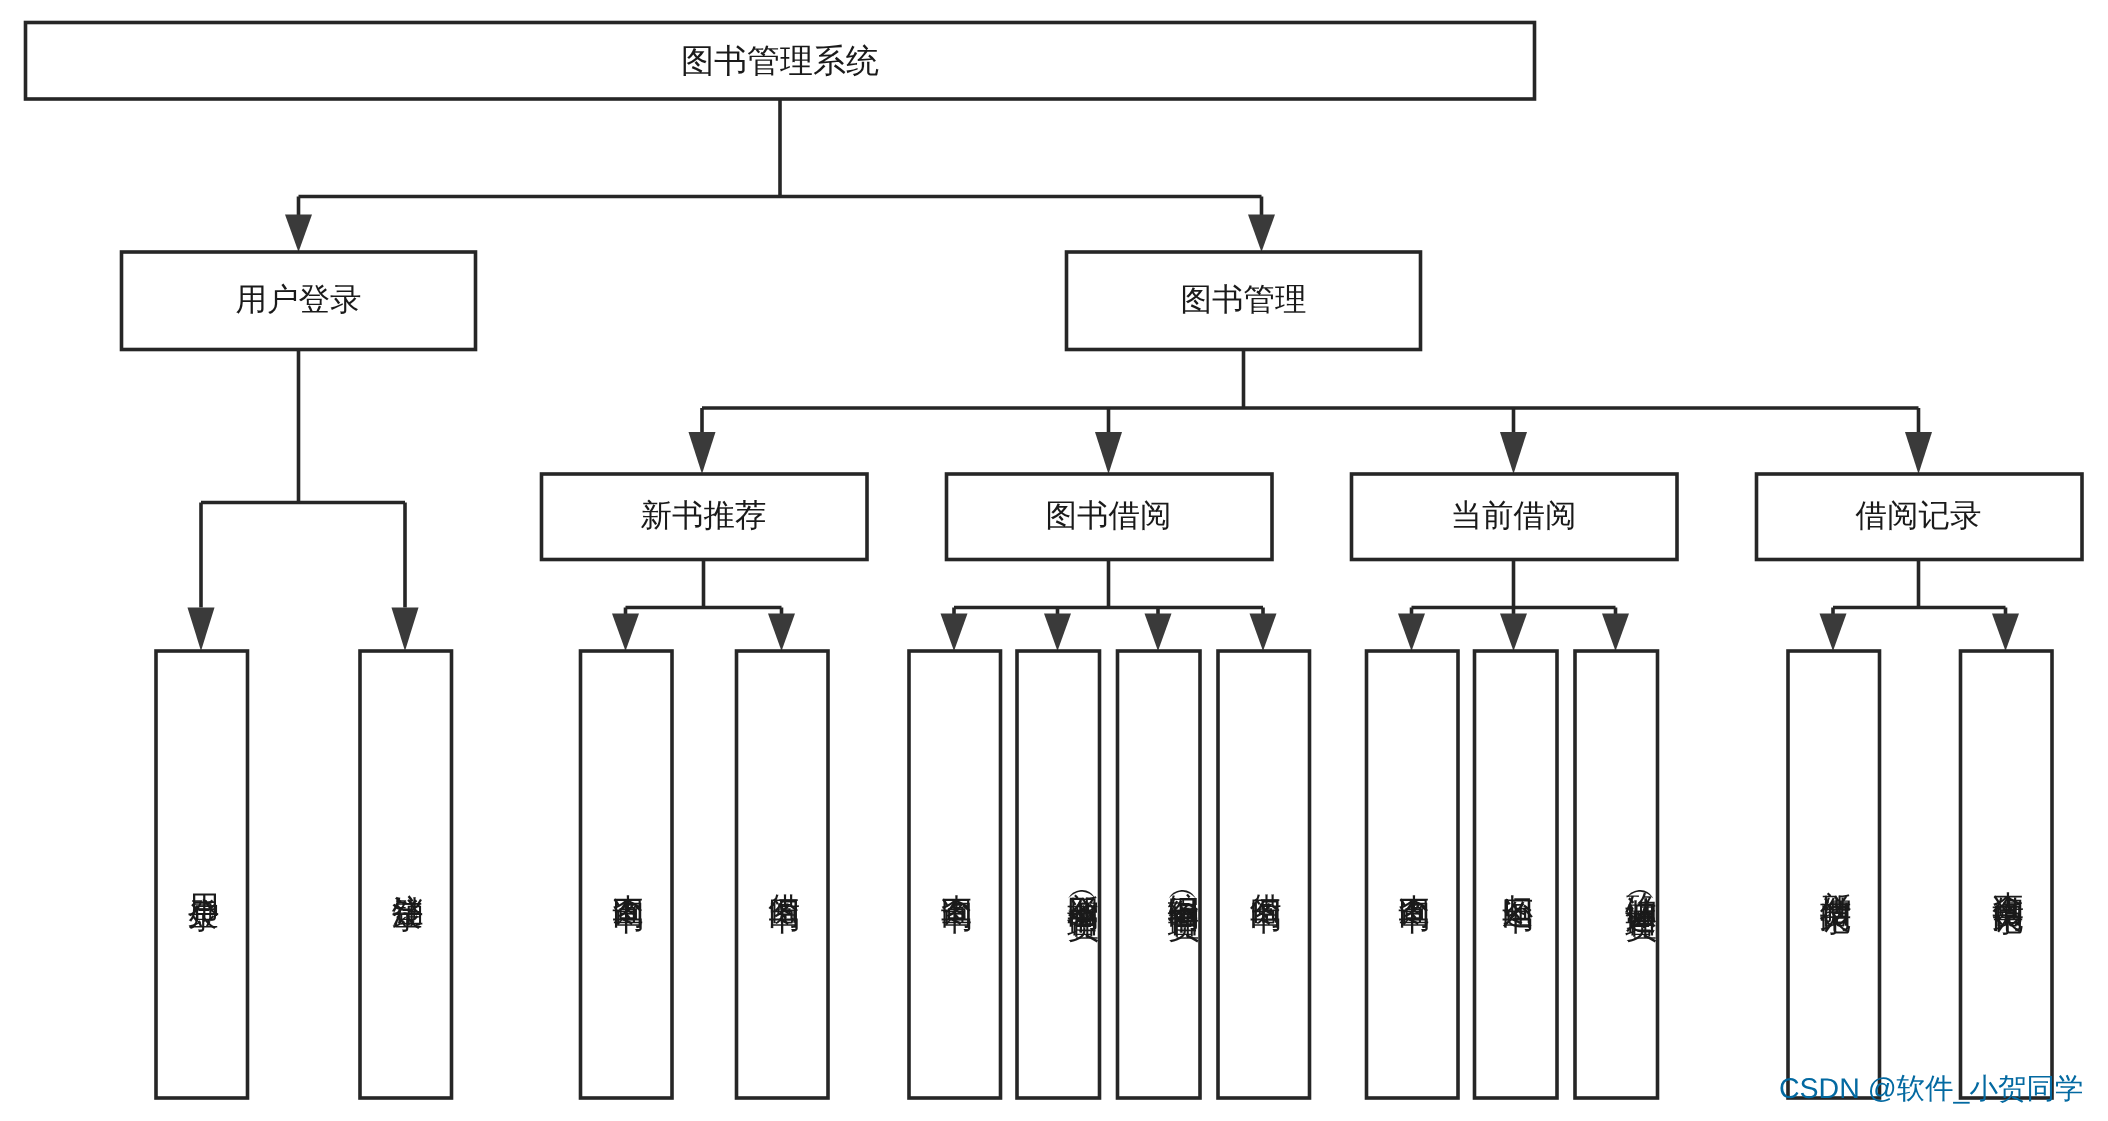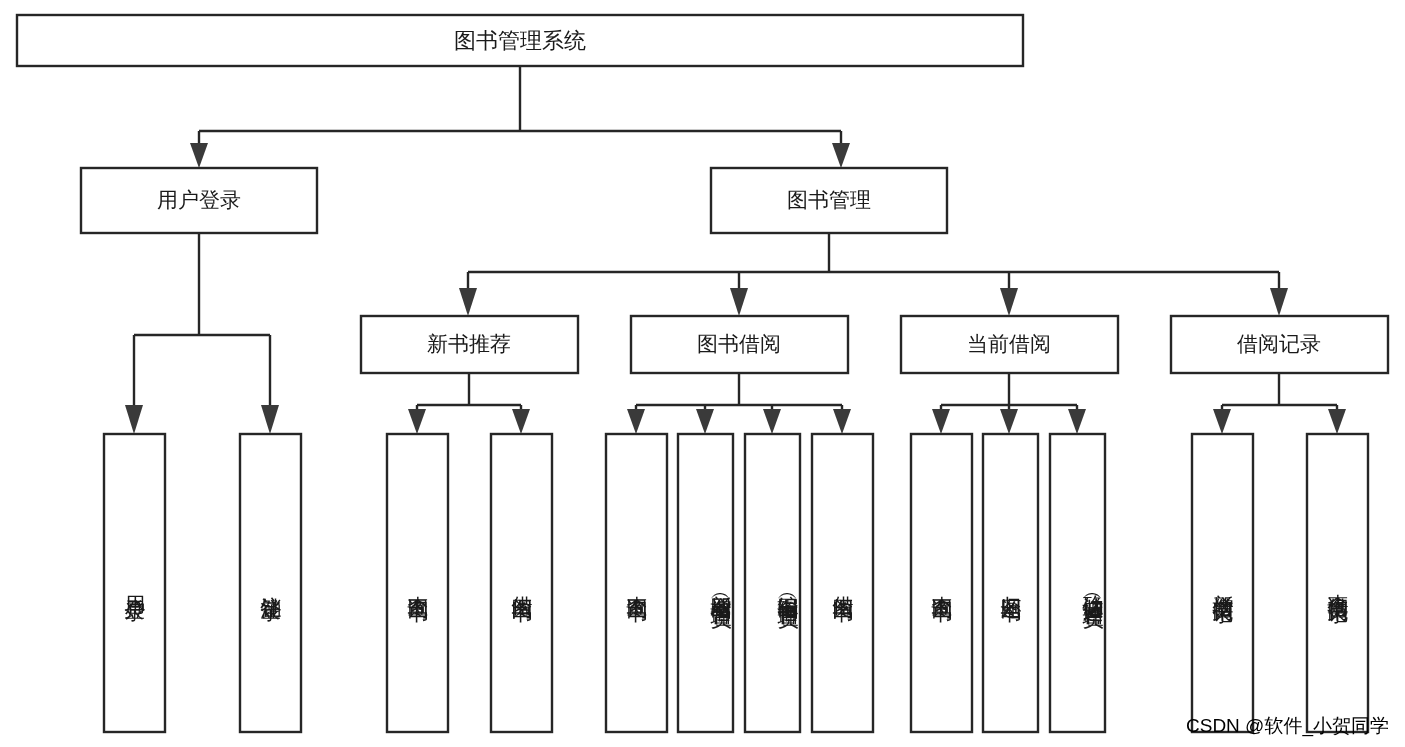--- a/index.html
+++ b/index.html
@@ -70,21 +70,21 @@
     align-items: center;
     justify-content: center;
     text-align: center;
     white-space: nowrap;
     pointer-events: none;
   }
   .watermark {
     position: absolute;
     font-family: "Liberation Sans", sans-serif;
     font-size: 19px;
-    color: #000000;
+    color: #0369a1;
     white-space: nowrap;
     left: 1186px;
     top: 713px;
   }
 </style>
 </head>
 <body>
 
 <div id="diagram-root">
 

